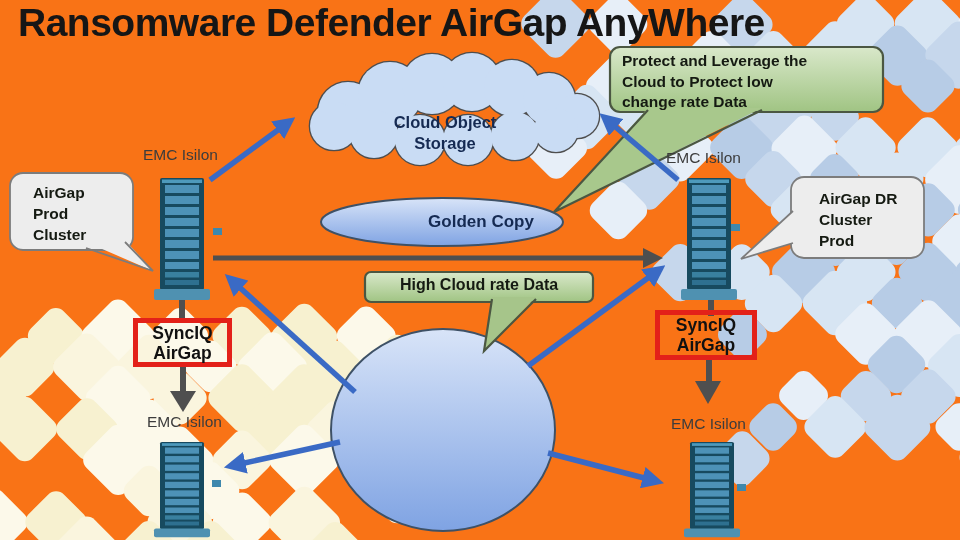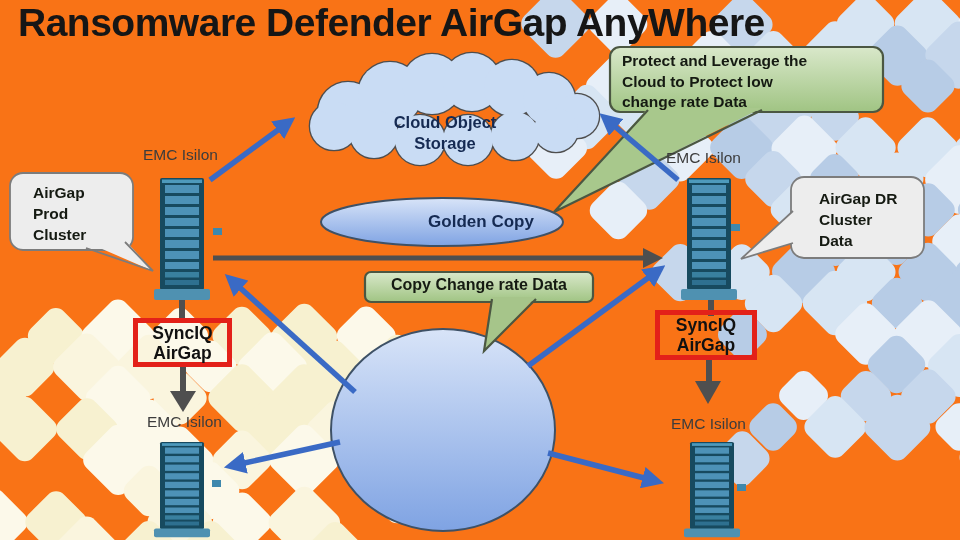--- a/index.html
+++ b/index.html
@@ -269,30 +269,30 @@
 
   <div class="txt navy ctr" style="left:355px;top:90px;width:180px;font-size:16.5px;line-height:21px;margin-top:22px;">Cloud Object
 Storage</div>
 
   <div class="txt blk" style="left:622px;top:51px;width:256px;font-size:15.5px;line-height:20.5px;">Protect and Leverage the
 Cloud to Protect low
 change rate Data</div>
 
   <div class="txt navy ctr" style="left:322px;top:212px;width:240px;font-size:17px;padding-left:39px;">Golden Copy</div>
 
-  <div class="txt blk ctr" style="left:365px;top:276px;width:228px;font-size:16px;">Copy Change rate Data</div>
+  <div class="txt blk ctr" style="left:365px;top:276px;width:228px;font-size:16px;">High Cloud rate Data</div>
 
 
   <div class="txt blk" style="left:33px;top:182px;width:92px;font-size:15.5px;line-height:21px;">AirGap
 Prod
 Cluster</div>
 
   <div class="txt blk" style="left:819px;top:188px;width:104px;font-size:15.5px;line-height:21px;">AirGap DR
 Cluster
-Data</div>
+Prod</div>
 
   <div class="redbox" style="left:133px;top:318px;width:99px;height:49px;">SyncIQ
 AirGap</div>
 
   <div class="redbox" style="left:655px;top:310px;width:102px;height:50px;">SyncIQ
 AirGap</div>
 
   <div class="emc" style="left:143px;top:146px;">EMC Isilon</div>
   <div class="emc" style="left:666px;top:149px;">EMC Isilon</div>
   <div class="emc" style="left:147px;top:413px;">EMC Isilon</div>

